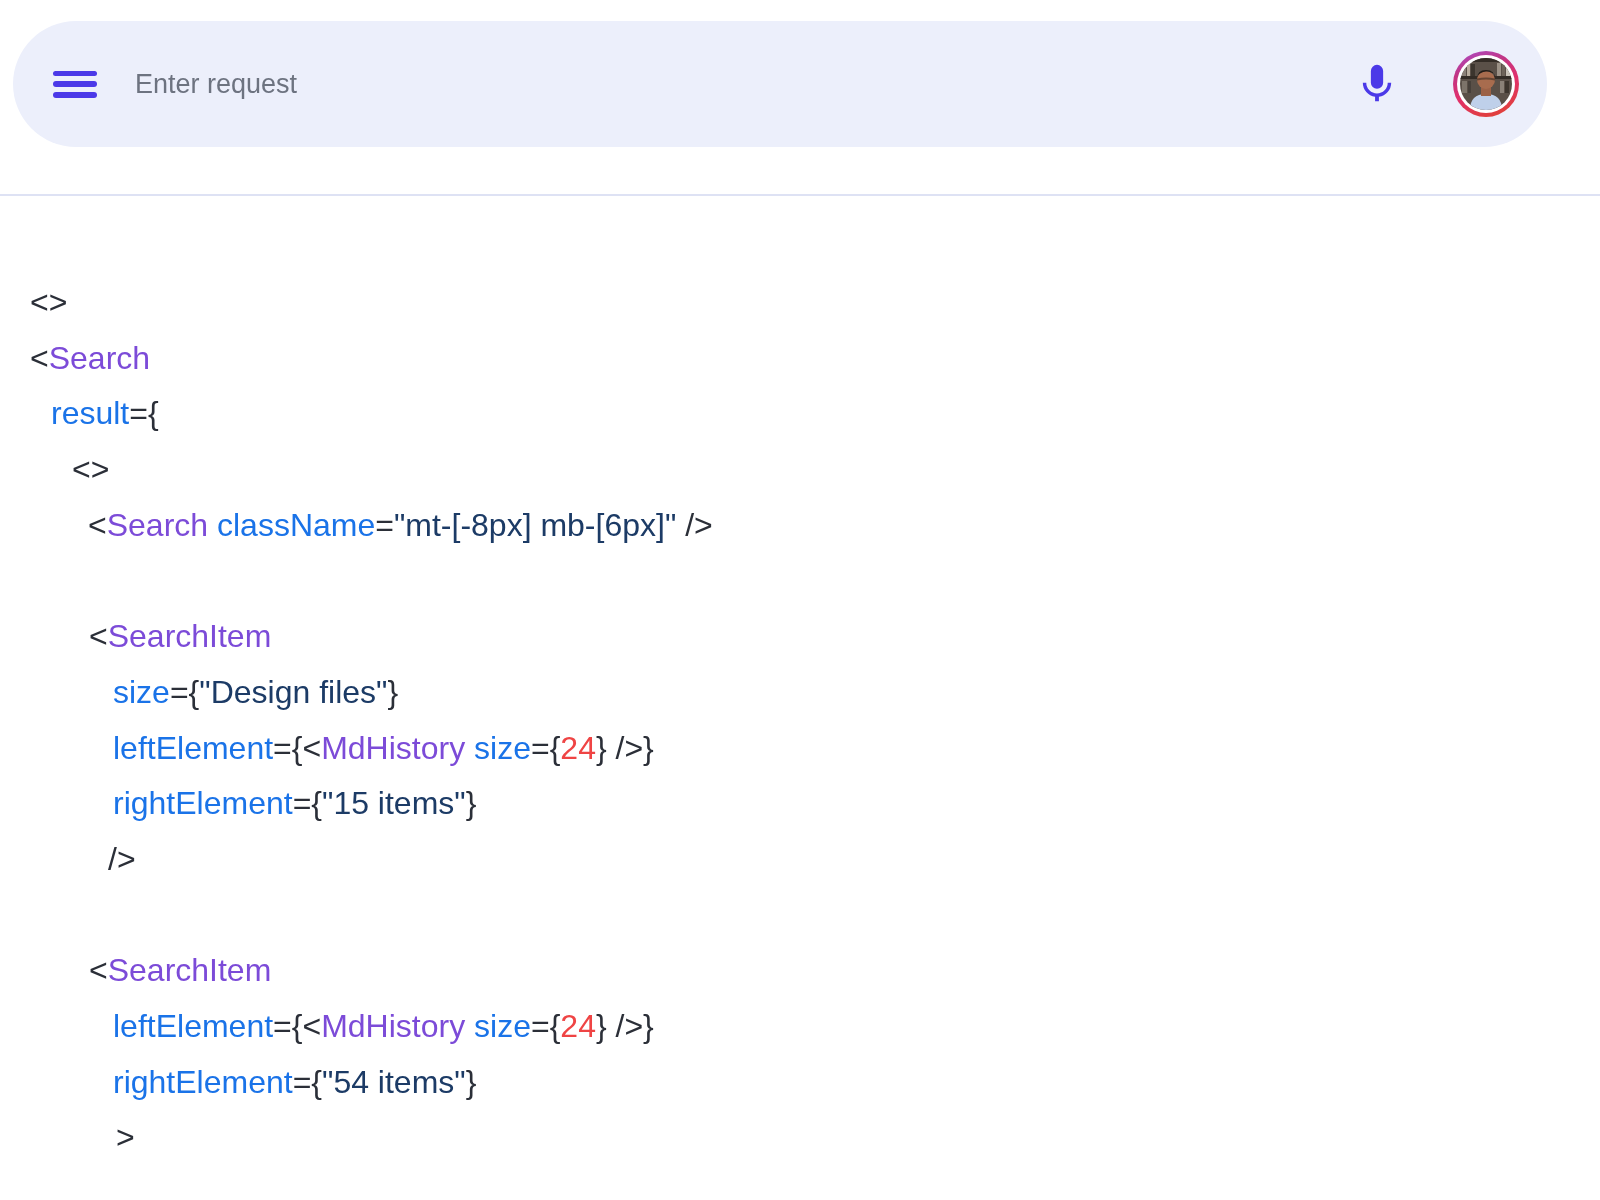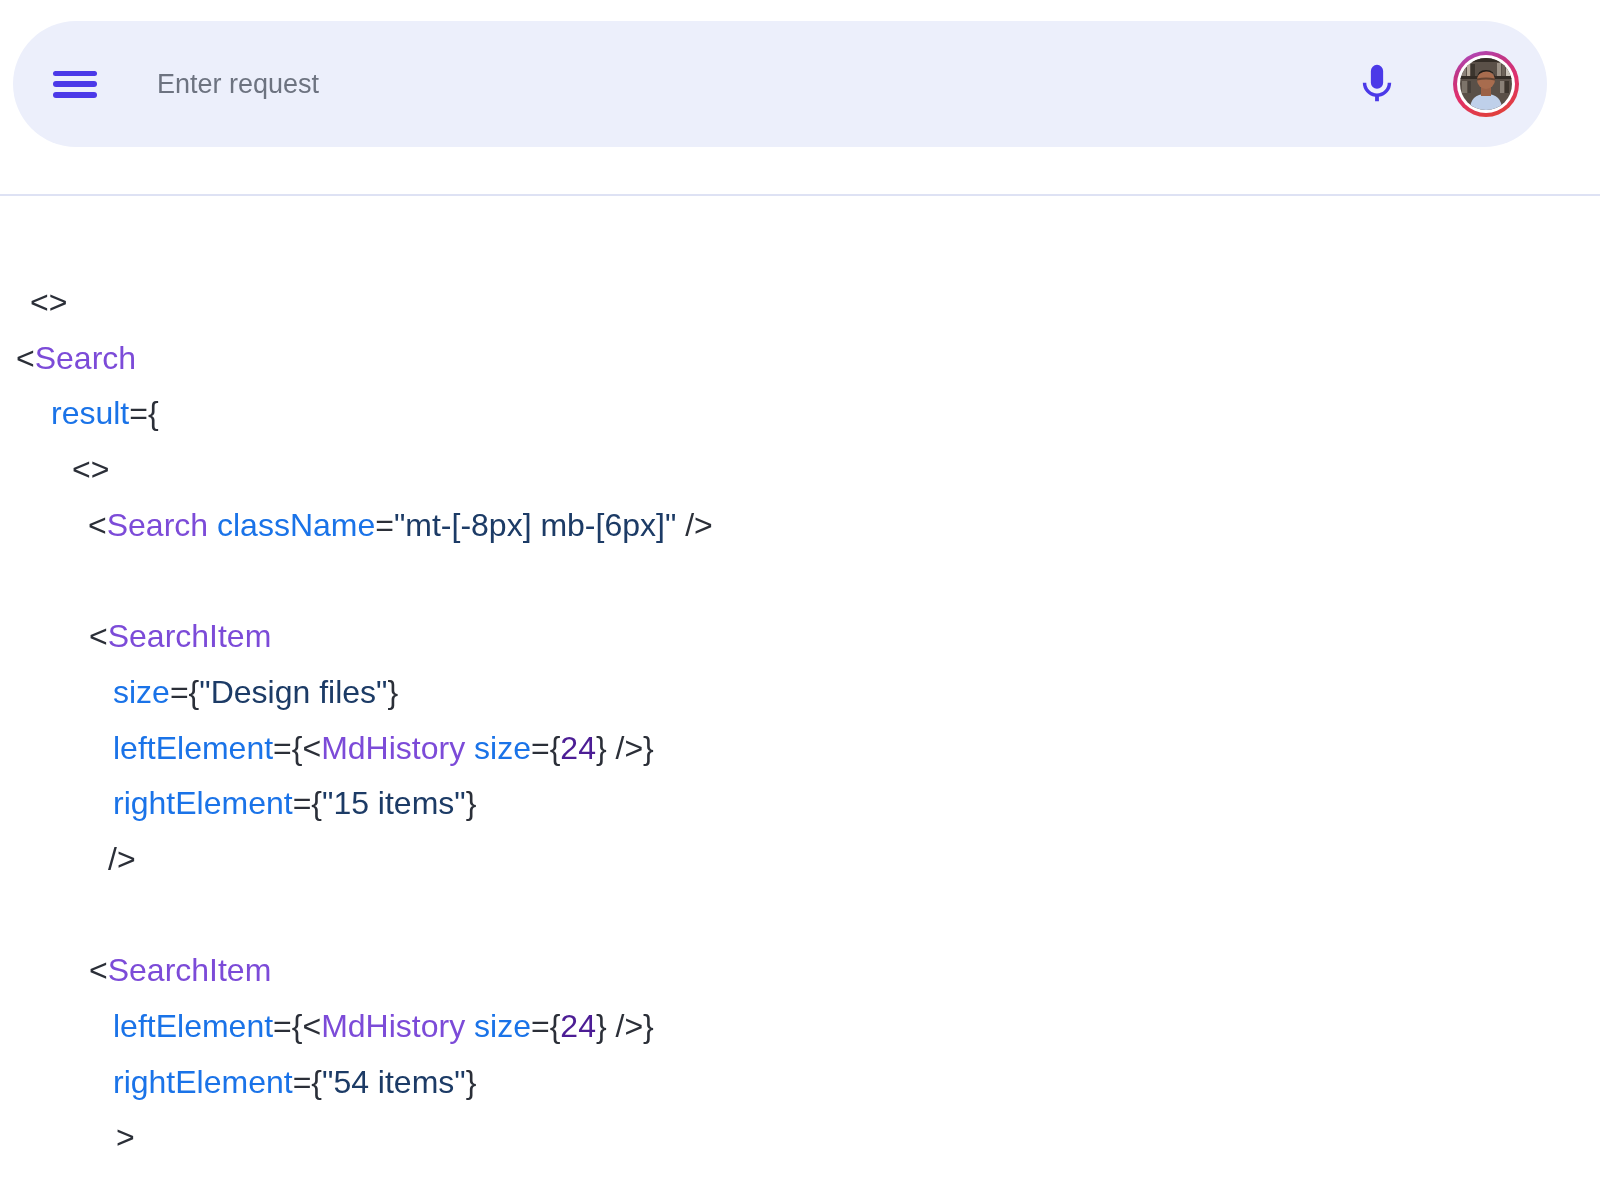--- a/index.html
+++ b/index.html
@@ -28,21 +28,21 @@
     display: flex; flex-direction: column; justify-content: space-between;
     background: none; border: none; cursor: pointer;
     flex: 0 0 auto;
   }
   .menu-btn span {
     display: block; height: 5.5px; border-radius: 3px;
     background: #4B39E8;
   }
   .request-input {
     flex: 1 1 auto;
-    margin-left: 60px;
+    margin-left: 38px;
     border: none; outline: none; background: transparent;
     font-family: "Liberation Sans", sans-serif;
     font-size: 27px; color: #3c4049;
   }
   .request-input::placeholder { color: #6D7380; opacity: 1; }
   .mic-btn {
     flex: 0 0 auto;
     width: 48px; height: 48px;
     margin-right: 52px;
     background: none; border: none; cursor: pointer;
@@ -90,21 +90,21 @@
     height: 55.7px;
     line-height: 55.7px;
     white-space: pre;
     font-size: 32px;
     font-family: "Liberation Sans", sans-serif;
   }
   .tok-punct     { color: #2B2F38; }
   .tok-component { color: #7C4BD8; }
   .tok-prop      { color: #1A73E8; margin-top: 12px; }
   .tok-string    { color: #1C3B66; }
-  .tok-number    { color: #4c1d95; }
+  .tok-number    { color: #ef4444; }
   .tok-plain     { color: #2B2F38; }
 </style>
 </head>
 <body>
 
 <div class="topbar">
 
   <button class="menu-btn">
     <span></span>
     <span></span>
@@ -149,21 +149,21 @@
         </svg>
       </span>
     </span>
   </button>
 </div>
 
 <div class="page-divider"></div>
 
 <div class="code-block">
     <div class="code-line" style="padding-left: 30px;"><span class="tok-punct">&lt;&gt;</span></div>
-    <div class="code-line" style="padding-left: 16px;"><span class="tok-punct">&lt;</span><span class="tok-component">Search</span></div>
+    <div class="code-line" style="padding-left: 30px;"><span class="tok-punct">&lt;</span><span class="tok-component">Search</span></div>
     <div class="code-line" style="padding-left: 51px;"><span class="tok-prop">result</span><span class="tok-punct">={</span></div>
     <div class="code-line" style="padding-left: 72px;"><span class="tok-punct">&lt;&gt;</span></div>
     <div class="code-line" style="padding-left: 88px;"><span class="tok-punct">&lt;</span><span class="tok-component">Search</span><span class="tok-plain"> </span><span class="tok-prop">className</span><span class="tok-punct">=</span><span class="tok-string">"mt-[-8px] mb-[6px]"</span><span class="tok-punct"> /&gt;</span></div>
     <div class="code-line" style="padding-left: 0px;"></div>
     <div class="code-line" style="padding-left: 89px;"><span class="tok-punct">&lt;</span><span class="tok-component">SearchItem</span></div>
     <div class="code-line" style="padding-left: 113px;"><span class="tok-prop">size</span><span class="tok-punct">={</span><span class="tok-string">"Design files"</span><span class="tok-punct">}</span></div>
     <div class="code-line" style="padding-left: 113px;"><span class="tok-prop">leftElement</span><span class="tok-punct">={&lt;</span><span class="tok-component">MdHistory</span><span class="tok-plain"> </span><span class="tok-prop">size</span><span class="tok-punct">={</span><span class="tok-number">24</span><span class="tok-punct">} /&gt;}</span></div>
     <div class="code-line" style="padding-left: 113px;"><span class="tok-prop">rightElement</span><span class="tok-punct">={</span><span class="tok-string">"15 items"</span><span class="tok-punct">}</span></div>
     <div class="code-line" style="padding-left: 108px;"><span class="tok-punct">/&gt;</span></div>
     <div class="code-line" style="padding-left: 0px;"></div>

